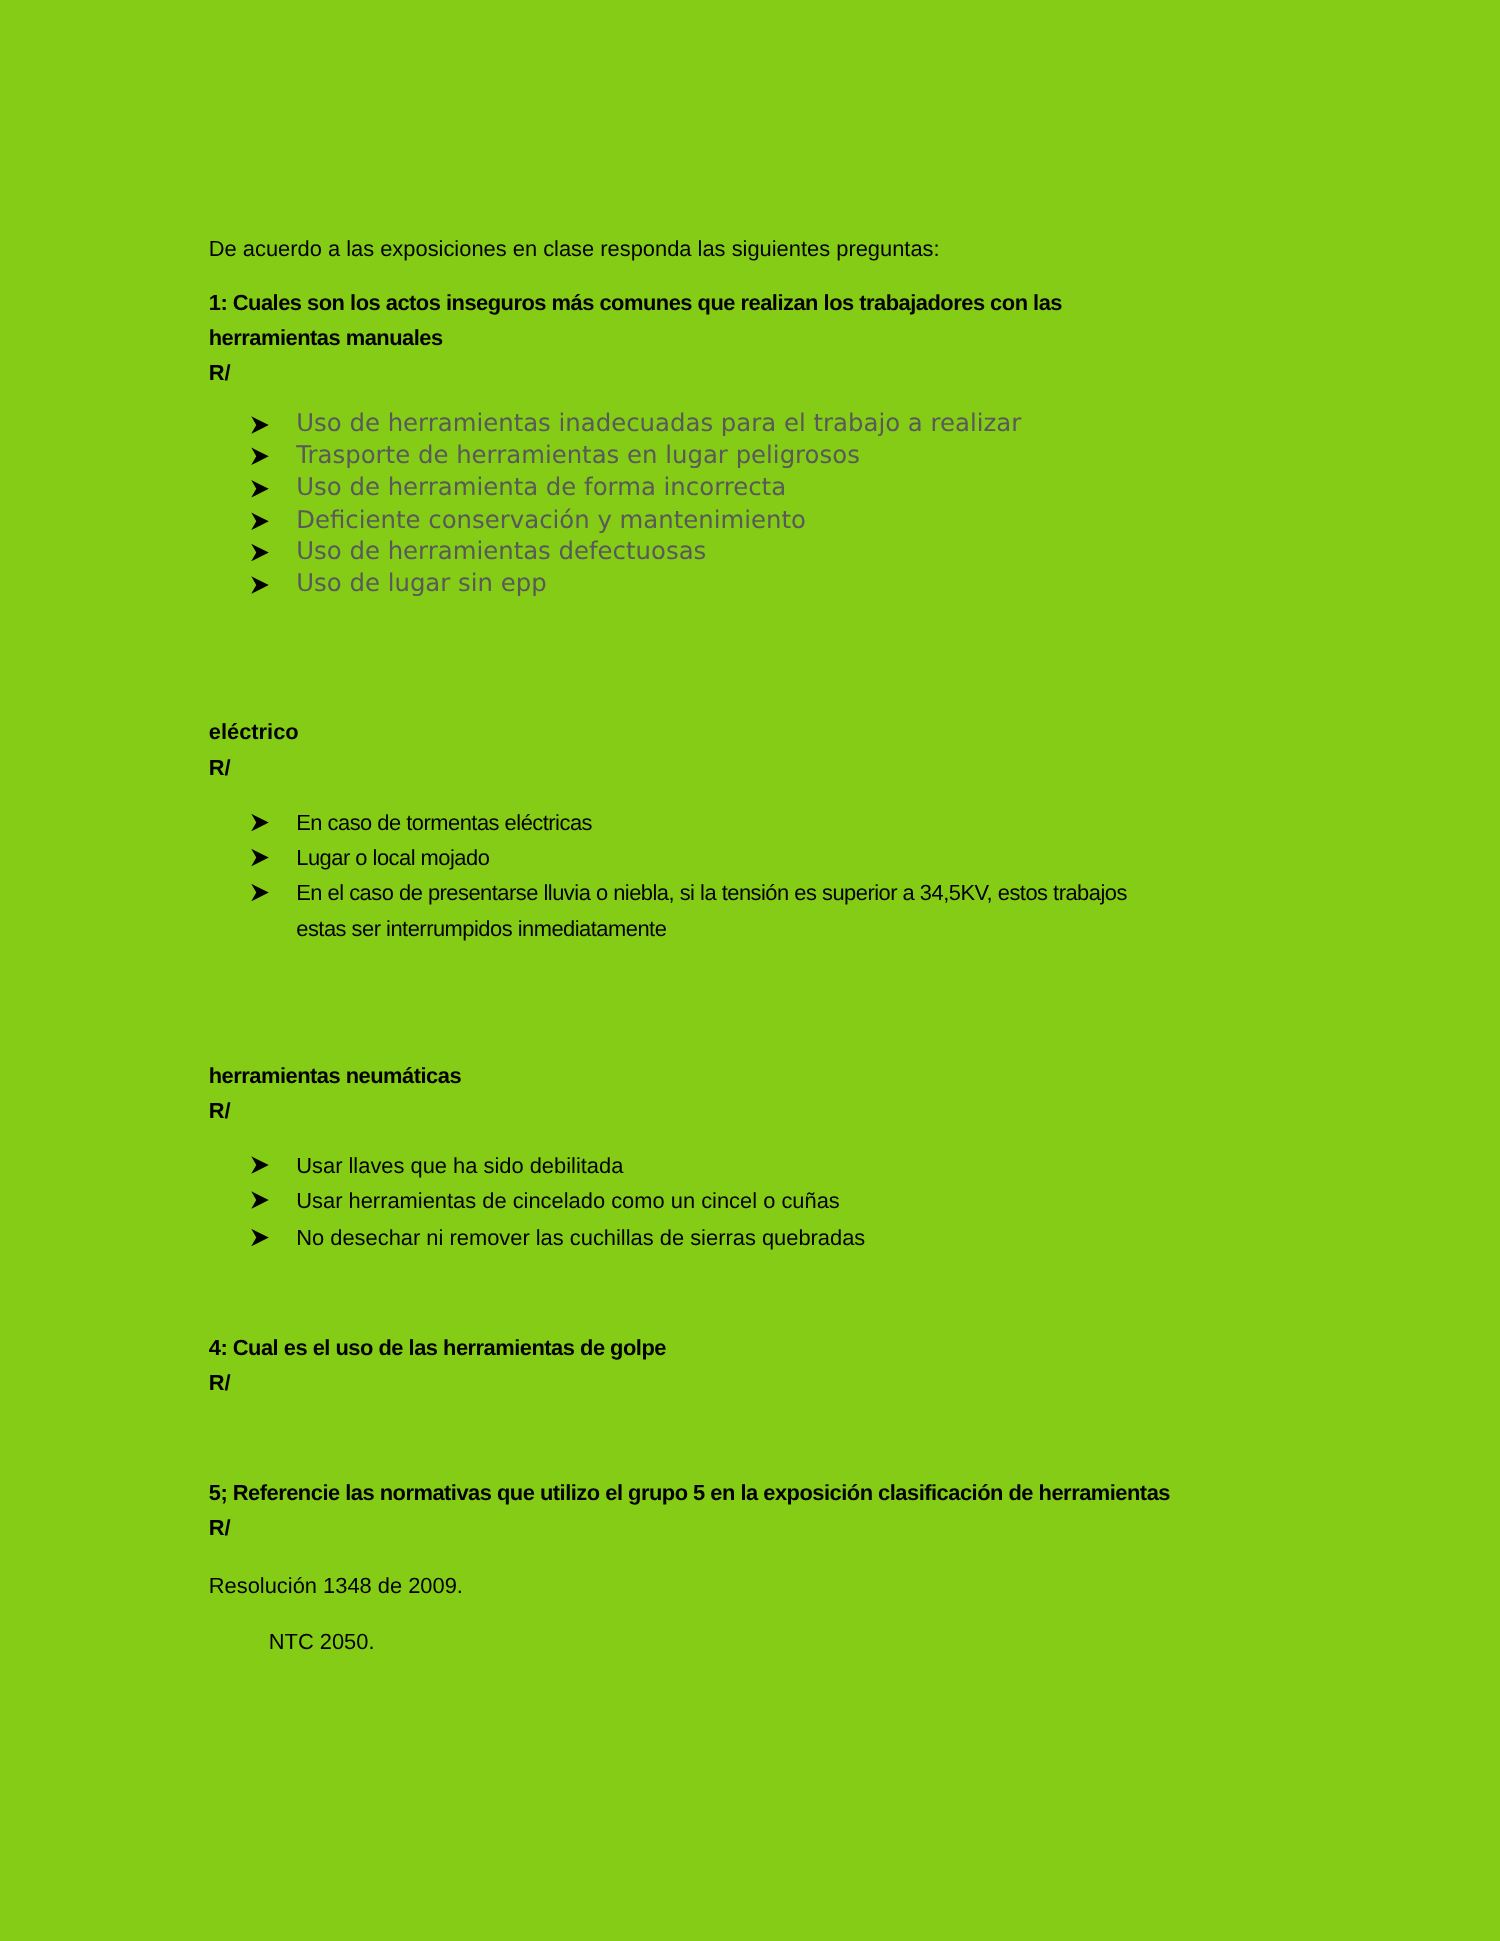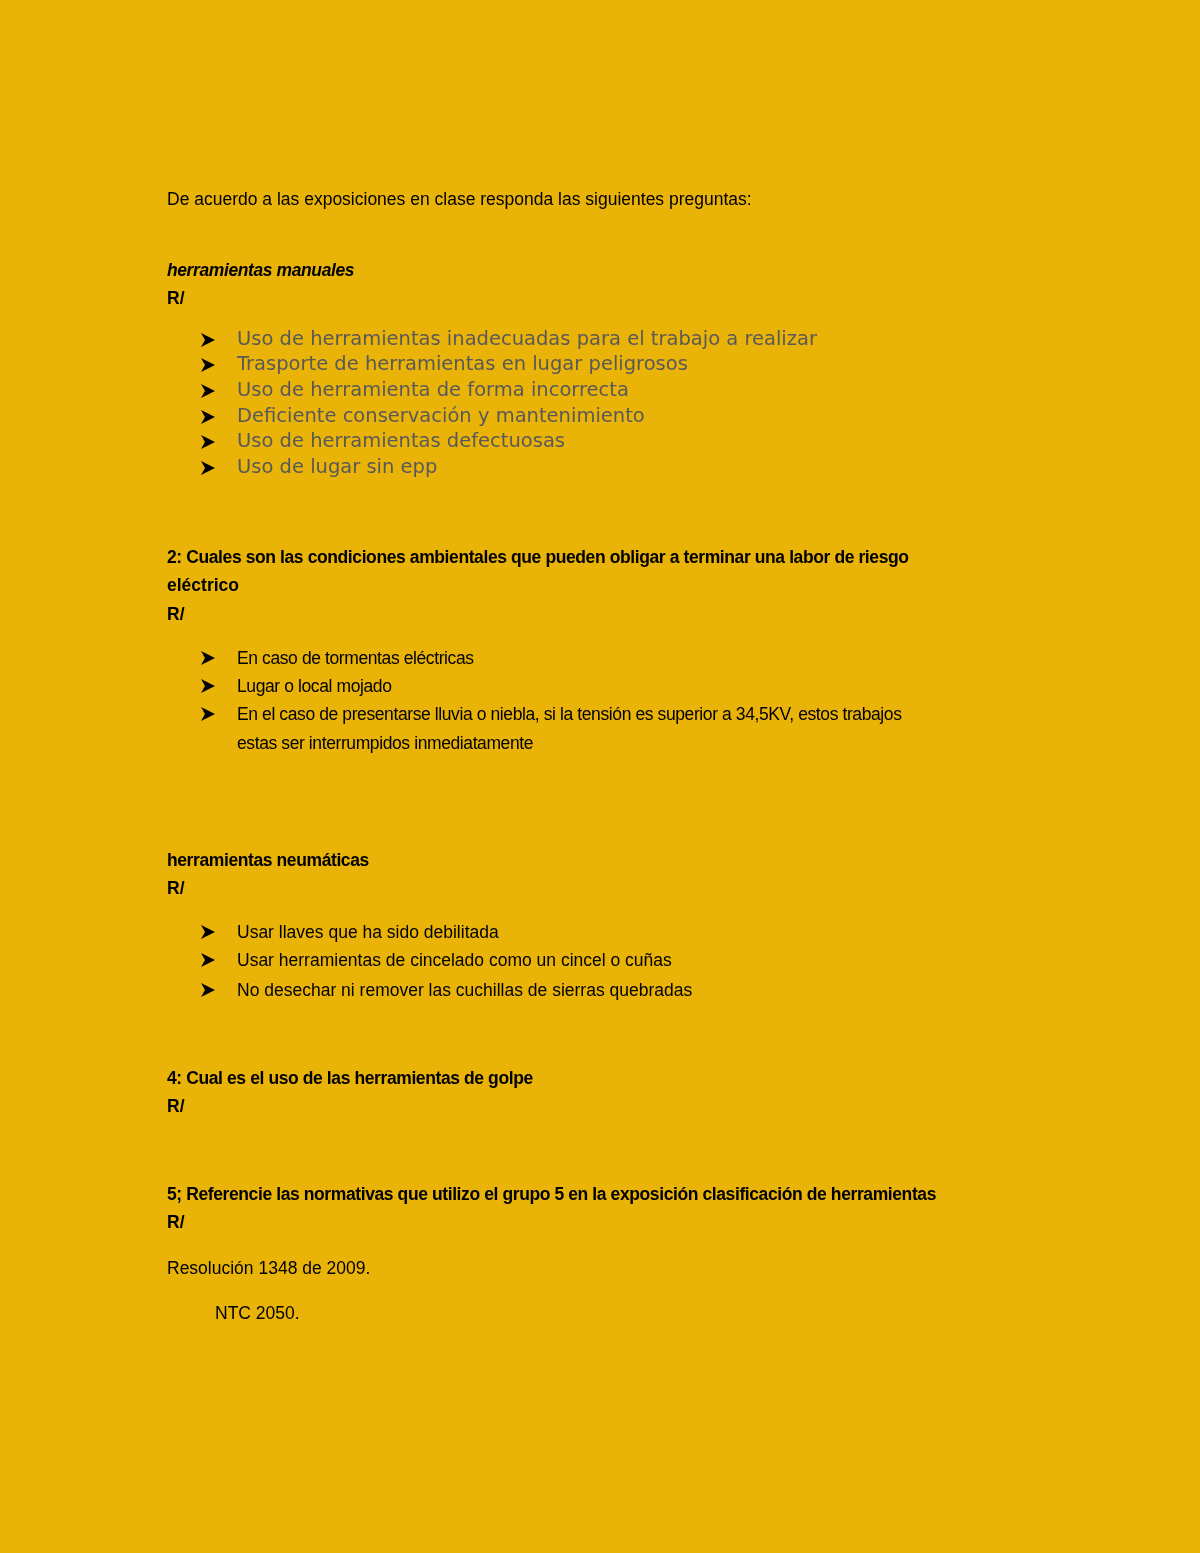--- a/index.html
+++ b/index.html
@@ -1,38 +1,39 @@
 <!DOCTYPE html>
 <html><head>
 <meta charset="utf-8">
 <style>
   html, body { margin: 0; padding: 0; background: #ffffff; }
   body { width: 1200px; height: 1553px; position: relative; overflow: hidden;
          font-family: "Liberation Sans", sans-serif; color: #000; }
-  .page { position: absolute; left: 0; top: 0; width: 1200px; height: 1553px; background: #eab308; }
+  .page { position: absolute; left: 0; top: 0; width: 1200px; height: 1553px; background: #84cc16; }
   .line { position: absolute; left: 167px; white-space: nowrap; font-family: "Liberation Sans Narrow", "Liberation Sans", sans-serif;
           font-size: 17.5px; line-height: 22px; transform-origin: left center; }
   .bold { font-weight: bold; }
   .bullet-row { position: absolute; left: 200px; white-space: nowrap; height: 24px; }
   .bullet { position: absolute; left: 0; top: 0; width: 18px; height: 22px; }
   .bullet svg { display: block; }
   .btext { position: absolute; left: 37px; top: 0; white-space: nowrap; font-size: 17.5px; line-height: 22px;
            font-family: Liberation Sans, sans-serif; color: #000; }
   .btext.gray { font-family: "DejaVu Sans", sans-serif; color: #595959; font-size: 19.5px; line-height: 24px; top: -2px; }
   .cont { position: absolute; left: 237px; white-space: nowrap; font-size: 17.5px; line-height: 22px; }
   .narrow { letter-spacing: -0.4px; }
 </style>
 </head>
 <body>
 
 <div class="page">
 
   <div class="line" style="top:188px;">De acuerdo a las exposiciones en clase responda las siguientes preguntas:</div>
 
-  <div class="line bold narrow" style="top:259px;font-style:italic;">herramientas manuales</div>
+  <div class="line bold narrow" style="top:231px;">1: Cuales son los actos inseguros más comunes que realizan los trabajadores con las</div>
+  <div class="line bold narrow" style="top:259px;">herramientas manuales</div>
   <div class="line bold" style="top:287px;">R/</div>
 
   <div class="bullet-row" style="top:329px;">
     <span class="bullet">
         <svg width="16" height="22" viewBox="0 0 16 22">
           <path d="M1 4 L15 11 L1 18 L5 11 Z" fill="#000"></path>
         </svg>
       </span>
     <span class="btext gray">Uso de herramientas inadecuadas para el trabajo a realizar</span>
   </div>
@@ -70,21 +71,20 @@
   </div>
   <div class="bullet-row" style="top:457px;">
     <span class="bullet">
         <svg width="16" height="22" viewBox="0 0 16 22">
           <path d="M1 4 L15 11 L1 18 L5 11 Z" fill="#000"></path>
         </svg>
       </span>
     <span class="btext gray">Uso de lugar sin epp</span>
   </div>
 
-  <div class="line bold narrow" style="top:546px;">2: Cuales son las condiciones ambientales que  pueden obligar a terminar una labor de riesgo</div>
   <div class="line bold" style="top:574px;">eléctrico</div>
   <div class="line bold" style="top:603px;">R/</div>
 
   <div class="bullet-row" style="top:647px;">
     <span class="bullet">
         <svg width="16" height="22" viewBox="0 0 16 22">
           <path d="M1 4 L15 11 L1 18 L5 11 Z" fill="#000"></path>
         </svg>
       </span>
     <span class="btext narrow">En caso de tormentas eléctricas</span>

